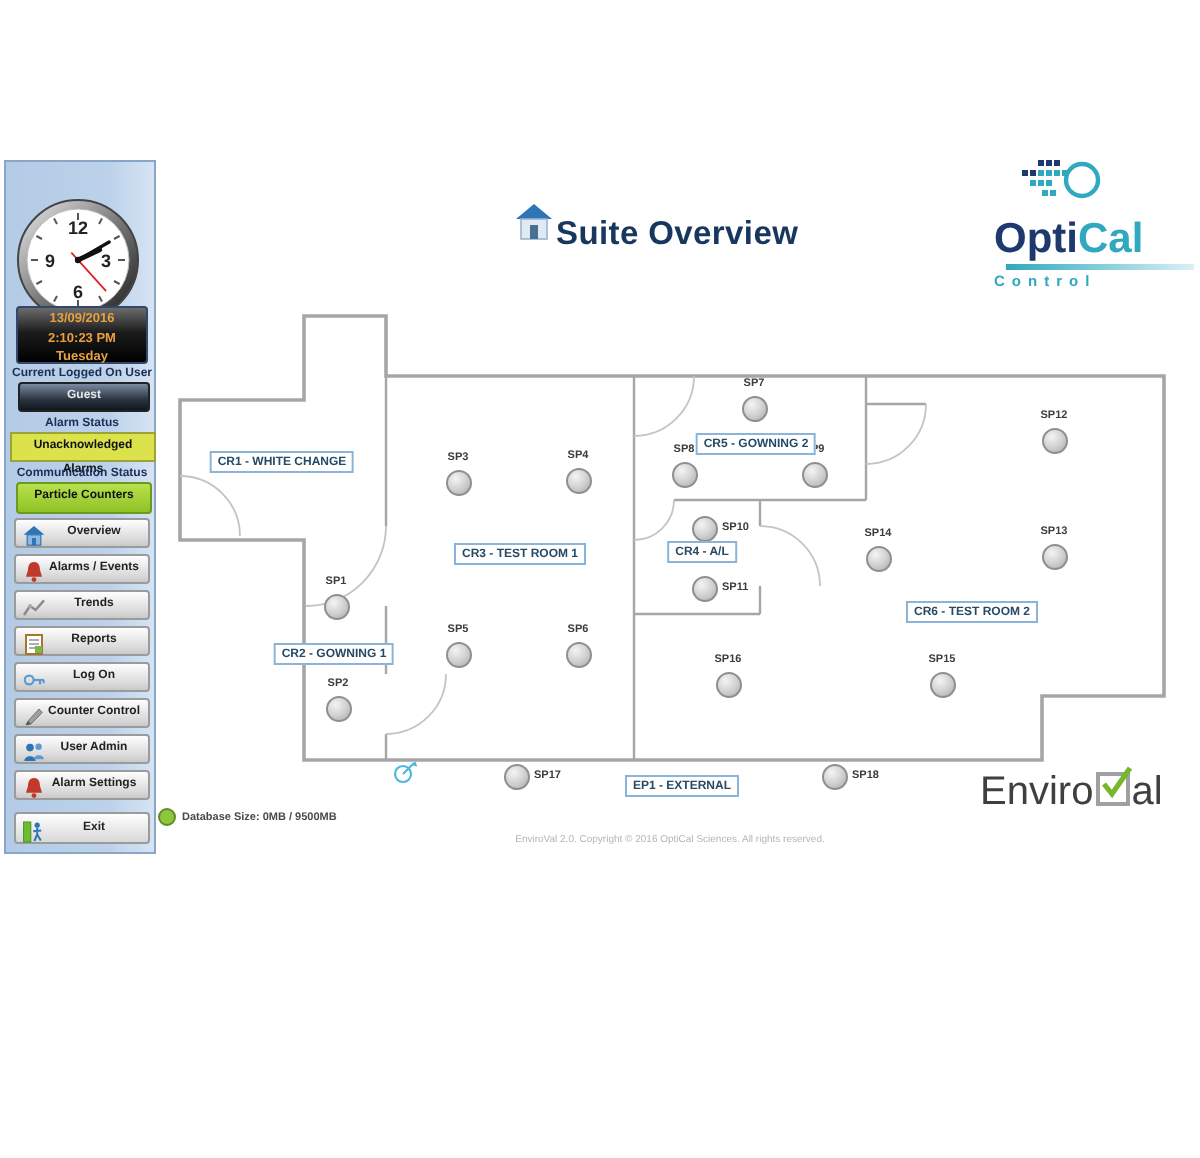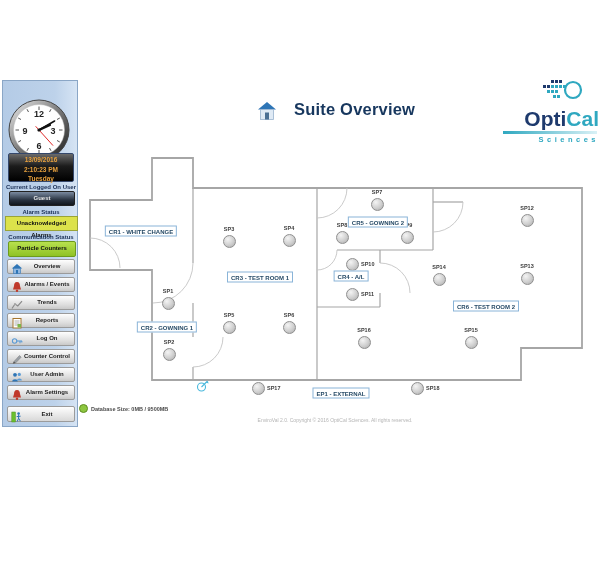--- a/index.html
+++ b/index.html
@@ -33,23 +33,23 @@
   .nav-ico{position:absolute;left:3px;top:1px;width:12px;height:12px;}
   .nav-label{position:absolute;left:14px;right:2px;top:0;height:13px;text-align:center;
     font-size:6px;font-weight:bold;color:#222;line-height:13px;white-space:nowrap;}
   .exit-btn{position:absolute;left:4px;top:325px;width:68px;height:16px;
     background:linear-gradient(to bottom,#fefefe,#d8d8d8);border:1px solid #9b9b9b;border-radius:2px;box-sizing:border-box;cursor:pointer;}
   .db-row{position:absolute;left:79px;top:404px;display:flex;align-items:center;gap:3px;}
   .db-led{width:7px;height:7px;border-radius:50%;background:#8dc63f;border:1px solid #5f8d22;}
   .db-text{font-size:5.5px;font-weight:bold;color:#4a4a4a;}
 
   
-  .header{position:absolute;left:256px;top:100px;display:flex;align-items:flex-start;gap:16px;}
+  .header{position:absolute;left:256px;top:100px;display:flex;align-items:flex-end;gap:0;}
   .header-title{font-size:16.5px;font-weight:bold;color:#17375e;letter-spacing:0.2px;}
-  .optical{position:absolute;left:497px;top:78px;width:102px;text-align:right;}
+  .optical{position:absolute;left:497px;top:78px;width:102px;text-align:left;}
   .optical-name{font-size:21px;font-weight:bold;line-height:22px;}
   .optical-name .p1{color:#1e3a6d;}
   .optical-name .p2{color:#2fa8c0;}
   .sci-bar{height:2.5px;margin:1px 2px 1px 6px;background:linear-gradient(to right,#2fa8c0,#d9f1f6);}
   .optical-sub{font-size:7.5px;color:#2fa8c0;letter-spacing:3.5px;font-weight:bold;}
   .enviroval{position:absolute;left:490px;top:385px;font-size:20px;color:#3f3f3f;font-weight:500;white-space:nowrap;}
   .ev-box{display:inline-block;position:relative;width:13px;height:13px;border:2px solid #a0a0a0;background:#fff;margin:0 1px;vertical-align:-1px;}
   .ev-check{position:absolute;left:0px;top:-6px;}
 
   
@@ -258,21 +258,21 @@
           <rect x="18" y="12" width="3" height="3"></rect>
             <rect x="22" y="12" width="3" height="3"></rect>
             <rect x="26" y="12" width="3" height="3"></rect>
           <rect x="24" y="17" width="3" height="3"></rect>
             <rect x="28" y="17" width="3" height="3"></rect>
         </g>
       </svg>
     </div>
     <div class="optical-name"><span class="p1">Opti</span><span class="p2">Cal</span></div>
     <div class="sci-bar"></div>
-    <div class="optical-sub">Sciences</div>
+    <div class="optical-sub">Control</div>
   </div>
 
   <div class="plan" id="plan-layer">
     <svg class="walls" width="510" height="250" viewBox="85 150 510 250">
 
       <path d="M152,158 H193 V188 H582 V348 H521 V380 H152 V270 H90 V200 H152 Z" fill="none" stroke="#a6a6a6" stroke-width="1.8"></path>
 
       <g fill="none" stroke="#a6a6a6" stroke-width="1.2">
         <path d="M193,188 V263"></path>
         <path d="M193,303 V337"></path>
@@ -378,14 +378,19 @@
       <div class="sensor right" style="left: 258px; top: 388px;">
         <span class="sensor-circle"></span>
         <span class="sensor-label">SP17</span>
       </div>
       <div class="sensor right" style="left: 417px; top: 388px;">
         <span class="sensor-circle"></span>
         <span class="sensor-label">SP18</span>
       </div>
     </div>
 
+  <div class="enviroval">
+    <span>Enviro</span><span class="ev-box"><svg class="ev-check" width="17" height="18" viewBox="0 0 17 18">
+          <polyline points="2,10 6,15 15,2" fill="none" stroke="#76b82a" stroke-width="2.6"></polyline>
+        </svg></span><span>al</span>
+  </div>
 
 </div>
 
 </body></html>

